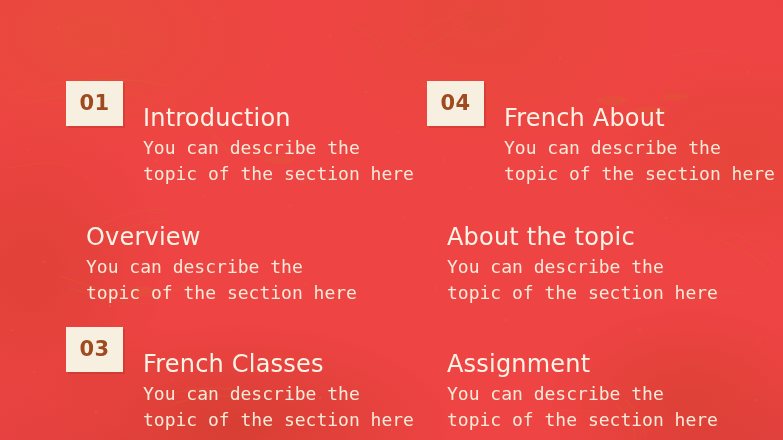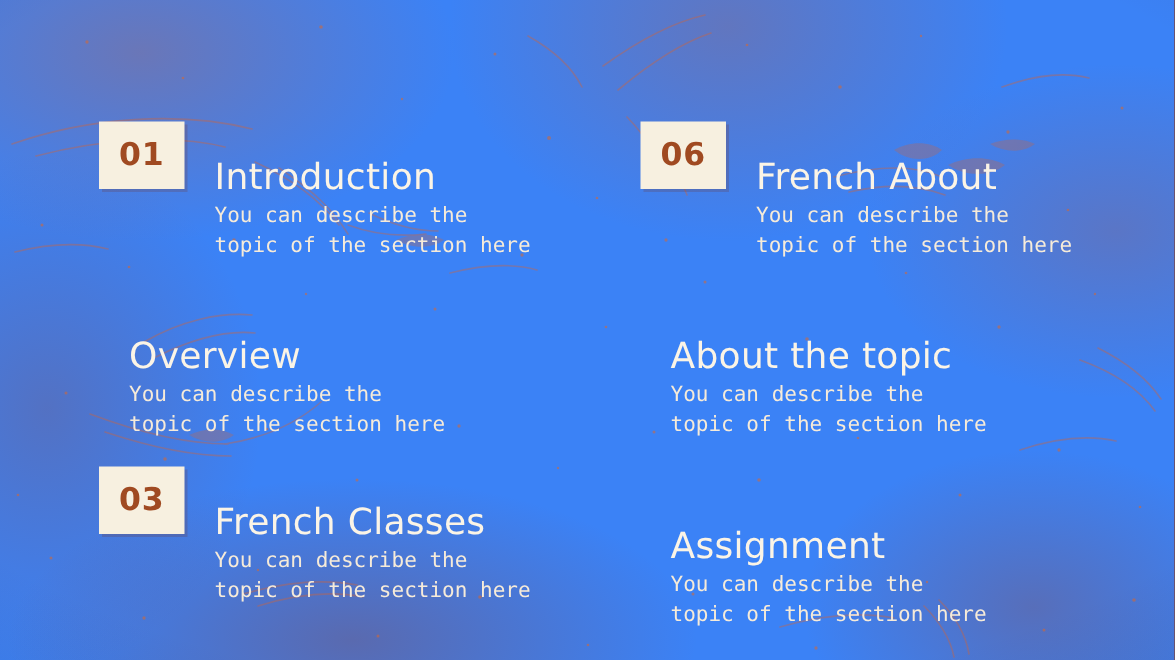--- a/index.html
+++ b/index.html
@@ -11,21 +11,21 @@
     width: 783px;
     height: 440px;
     overflow: hidden;
     font-family: "Liberation Sans", sans-serif;
   }
 
   #slide {
     position: relative;
     width: 783px;
     height: 440px;
-    background: #3b82f6;
+    background: #ef4444;
     overflow: hidden;
   }
 
   
   .tex {
     position: absolute;
     inset: 0;
     pointer-events: none;
   }
 
@@ -95,21 +95,21 @@
     color: #fbf4e6;
     line-height: 1.05;
     letter-spacing: 0.2px;
     white-space: nowrap;
     margin-bottom: 4px;
     margin-top: 32px;
   }
 
   .sec-desc {
     font-family: "DejaVu Sans Mono", monospace;
-    font-size: 14px;
+    font-size: 18px;
     line-height: 1.42;
     color: #f6ebd9;
     white-space: nowrap;
     letter-spacing: 0px;
   }
   .sec-desc div { display: block; }
 </style>
 </head>
 <body>
 
@@ -233,36 +233,36 @@
     <div class="section" style="left:66px; top:193px;">
       <div class="sec-text">
         <div class="sec-title">Overview</div>
         <div class="sec-desc">
           <div>You can describe the</div>
           <div>topic of the section here</div>
         </div>
       </div>
     </div>
 
-    <div class="section" style="left:66px; top:304px;">
+    <div class="section" style="left:66px; top:320px;">
       <div class="num-box">
         <span class="num">03</span>
       </div>
       <div class="sec-text">
         <div class="sec-title">French Classes</div>
         <div class="sec-desc">
           <div>You can describe the</div>
           <div>topic of the section here</div>
         </div>
       </div>
     </div>
 
     <div class="section" style="left:427px; top:74px;">
       <div class="num-box">
-        <span class="num">06</span>
+        <span class="num">04</span>
       </div>
       <div class="sec-text">
         <div class="sec-title">French About</div>
         <div class="sec-desc">
           <div>You can describe the</div>
           <div>topic of the section here</div>
         </div>
       </div>
     </div>
 

